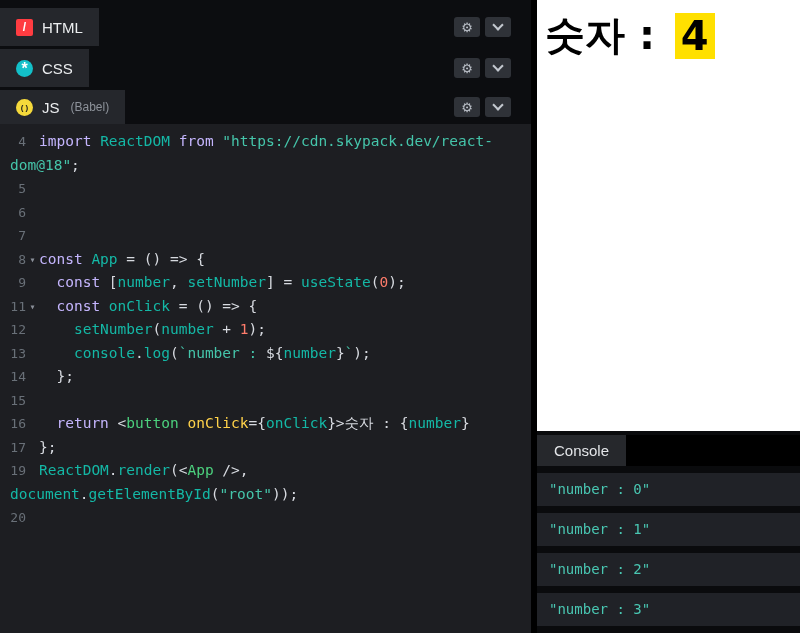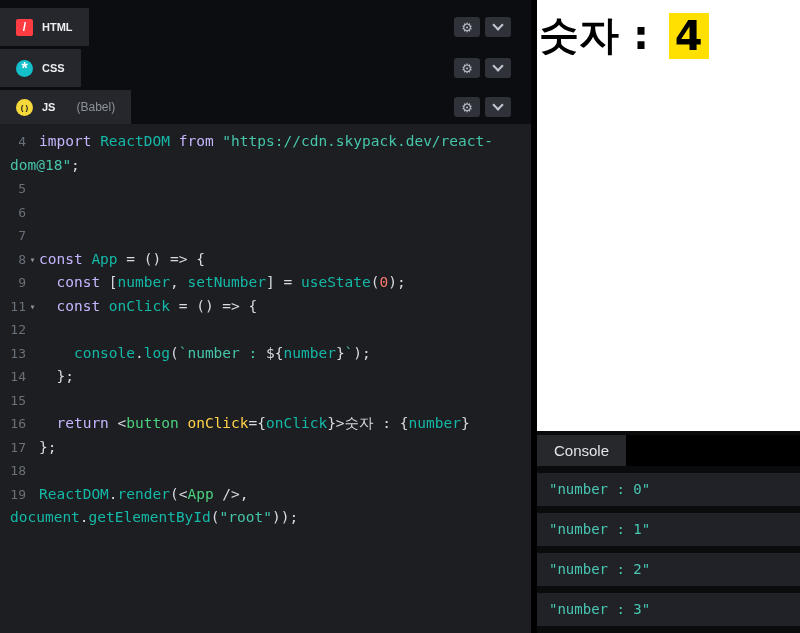--- a/index.html
+++ b/index.html
@@ -5,22 +5,22 @@
   *{margin:0;padding:0;box-sizing:border-box}
   html,body{width:800px;height:633px;overflow:hidden;background:#0c0d10;font-family:"Liberation Sans",sans-serif}
   .app{display:flex;width:800px;height:633px}
 
   
   .editor-pane{width:531px;background:#1d1e22;display:flex;flex-direction:column}
   .headers{background:#0c0d10;padding-top:8px}
   .header-row{height:38px;display:flex;justify-content:space-between;align-items:stretch;margin-bottom:3px;background:#0c0d10}
   .header-row.js-row{height:34px;margin-bottom:0}
   .tab{display:flex;align-items:center;gap:9px;padding:0 16px;background:#25272c;cursor:pointer}
-  .tab-label{color:#eceef0;font-size:11px;font-weight:700}
-  .tab-sublabel{color:#8d929a;font-size:12px;font-weight:400;margin-left:12px}
+  .tab-label{color:#eceef0;font-size:15px;font-weight:400}
+  .tab-sublabel{color:#8d929a;font-size:12px;font-weight:400;margin-left:2px}
   .icon{width:17px;height:17px;display:flex;align-items:center;justify-content:center;font-weight:700;flex:none}
   .icon-html{background:#ff3c41;color:#fff;border-radius:2px;font-size:12px}
   .icon-css{background:#13c0c9;color:#fff;border-radius:50%;font-size:16px;line-height:17px}
   .icon-css span,.icon-css{padding-top:0}
   .icon-js{background:#f5d93b;color:#17181b;border-radius:50%;font-size:8px}
   .hdr-btns{display:flex;gap:5px;align-items:center;margin-right:20px}
   .hdr-btn{width:26px;height:20px;background:#2f3238;border-radius:3px;display:flex;align-items:center;justify-content:center;cursor:pointer}
   .gear{color:#b9bec6;font-size:13px;line-height:1}
   .chev{width:8px;height:8px;border-right:2px solid #c3c8cf;border-bottom:2px solid #c3c8cf;transform:rotate(45deg);margin-top:-4px}
 
@@ -37,21 +37,21 @@
   .tk-num{color:#ff7c6b}
   .tk-pun{color:#d7dae0}
   .tk-tag{color:#4cd17e}
   .tk-attr{color:#ffd24a}
 
   
   .divider{width:6px;background:#000;flex:none}
 
   
   .right-pane{flex:1;display:flex;flex-direction:column;background:#0a0b0d}
-  .preview{height:463px;background:#fff;padding:8px 0 0 2px}
+  .preview{height:463px;background:#fff;padding:8px 0 0 8px}
   .counter-btn{border:none;background:#fff;cursor:pointer;font-family:"DejaVu Sans",sans-serif;font-size:40px;font-weight:700;color:#000;display:flex;align-items:center;padding:0}
   .counter-prefix{white-space:pre}
   .counter-num{background:#ffe000;padding:0 6px;margin-left:6px}
   .console-gap{height:4px;background:#0a0b0d}
   .console{flex:1;display:flex;flex-direction:column;background:#0a0b0d}
   .console-header{height:31px;background:#000;display:flex;align-items:stretch}
   .console-tab{background:#26282c;display:flex;align-items:center;padding:0 17px;color:#e3e5e8;font-size:15px}
   .console-logs{flex:1;padding-top:7px}
   .log-row{height:33px;line-height:33px;background:#202227;margin-bottom:7px;padding-left:12px;font-family:"DejaVu Sans Mono",monospace;font-size:14px;color:#49c7b2;white-space:pre}
 </style>
@@ -113,29 +113,29 @@
 
     <div class="code">
         <div class="code-line"><span class="ln">4</span><span class="fold"></span><span class="ct"><span class="tk-kw">import</span><span class="tk-pun"> </span><span class="tk-var">ReactDOM</span><span class="tk-pun"> </span><span class="tk-kw">from</span><span class="tk-pun"> </span><span class="tk-str">"https://cdn.skypack.dev/react-</span></span></div>
         <div class="code-line wrap"><span class="ct"><span class="tk-str">dom@18"</span><span class="tk-pun">;</span></span></div>
         <div class="code-line"><span class="ln">5</span><span class="fold"></span><span class="ct"></span></div>
         <div class="code-line"><span class="ln">6</span><span class="fold"></span></div>
         <div class="code-line"><span class="ln">7</span><span class="fold"></span><span class="ct"></span></div>
         <div class="code-line"><span class="ln">8</span><span class="fold">▾</span><span class="ct"><span class="tk-kw">const</span><span class="tk-pun"> </span><span class="tk-var">App</span><span class="tk-pun"> = () =&gt; {</span></span></div>
         <div class="code-line"><span class="ln">9</span><span class="fold"></span><span class="ct"><span class="tk-pun">  </span><span class="tk-kw">const</span><span class="tk-pun"> [</span><span class="tk-var">number</span><span class="tk-pun">, </span><span class="tk-var">setNumber</span><span class="tk-pun">] = </span><span class="tk-var">useState</span><span class="tk-pun">(</span><span class="tk-num">0</span><span class="tk-pun">);</span></span></div>
         <div class="code-line"><span class="ln">11</span><span class="fold">▾</span><span class="ct"><span class="tk-pun">  </span><span class="tk-kw">const</span><span class="tk-pun"> </span><span class="tk-var">onClick</span><span class="tk-pun"> = () =&gt; {</span></span></div>
-        <div class="code-line"><span class="ln">12</span><span class="fold"></span></div>
+        <div class="code-line"><span class="ln">12</span><span class="fold"></span><span class="ct"><span class="tk-pun">    </span><span class="tk-var">setNumber</span><span class="tk-pun">(</span><span class="tk-var">number</span><span class="tk-pun"> + </span><span class="tk-num">1</span><span class="tk-pun">);</span></span></div>
         <div class="code-line"><span class="ln">13</span><span class="fold"></span><span class="ct"><span class="tk-pun">    </span><span class="tk-var">console</span><span class="tk-pun">.</span><span class="tk-var">log</span><span class="tk-pun">(</span><span class="tk-str">`number : </span><span class="tk-pun">${</span><span class="tk-var">number</span><span class="tk-pun">}</span><span class="tk-str">`</span><span class="tk-pun">);</span></span></div>
         <div class="code-line"><span class="ln">14</span><span class="fold"></span><span class="ct"><span class="tk-pun">  };</span></span></div>
         <div class="code-line"><span class="ln">15</span><span class="fold"></span><span class="ct"></span></div>
         <div class="code-line"><span class="ln">16</span><span class="fold"></span><span class="ct"><span class="tk-pun">  </span><span class="tk-kw">return</span><span class="tk-pun"> &lt;</span><span class="tk-tag">button</span><span class="tk-pun"> </span><span class="tk-attr">onClick</span><span class="tk-pun">={</span><span class="tk-var">onClick</span><span class="tk-pun">}&gt;</span><span class="tk-pun">숫자 : {</span><span class="tk-var">number</span><span class="tk-pun">}</span></span></div>
         <div class="code-line"><span class="ln">17</span><span class="fold"></span><span class="ct"><span class="tk-pun">};</span></span></div>
-        <div class="code-line"><span class="ln">18</span><span class="fold"></span><span class="ct"></span></div>
         <div class="code-line"><span class="ln">19</span><span class="fold"></span><span class="ct"><span class="tk-var">ReactDOM</span><span class="tk-pun">.</span><span class="tk-var">render</span><span class="tk-pun">(&lt;</span><span class="tk-tag">App</span><span class="tk-pun"> /&gt;,</span></span></div>
         <div class="code-line wrap"><span class="ct"><span class="tk-var">document</span><span class="tk-pun">.</span><span class="tk-var">getElementById</span><span class="tk-pun">(</span><span class="tk-str">"root"</span><span class="tk-pun">));</span></span></div>
+        <div class="code-line"><span class="ln">20</span><span class="fold"></span><span class="ct"></span></div>
       </div>
   </div>
 
   <div class="divider"></div>
 
   <div class="right-pane">
 
     <div class="preview">
       <button class="counter-btn">
         <span class="counter-prefix">숫자 : </span>

